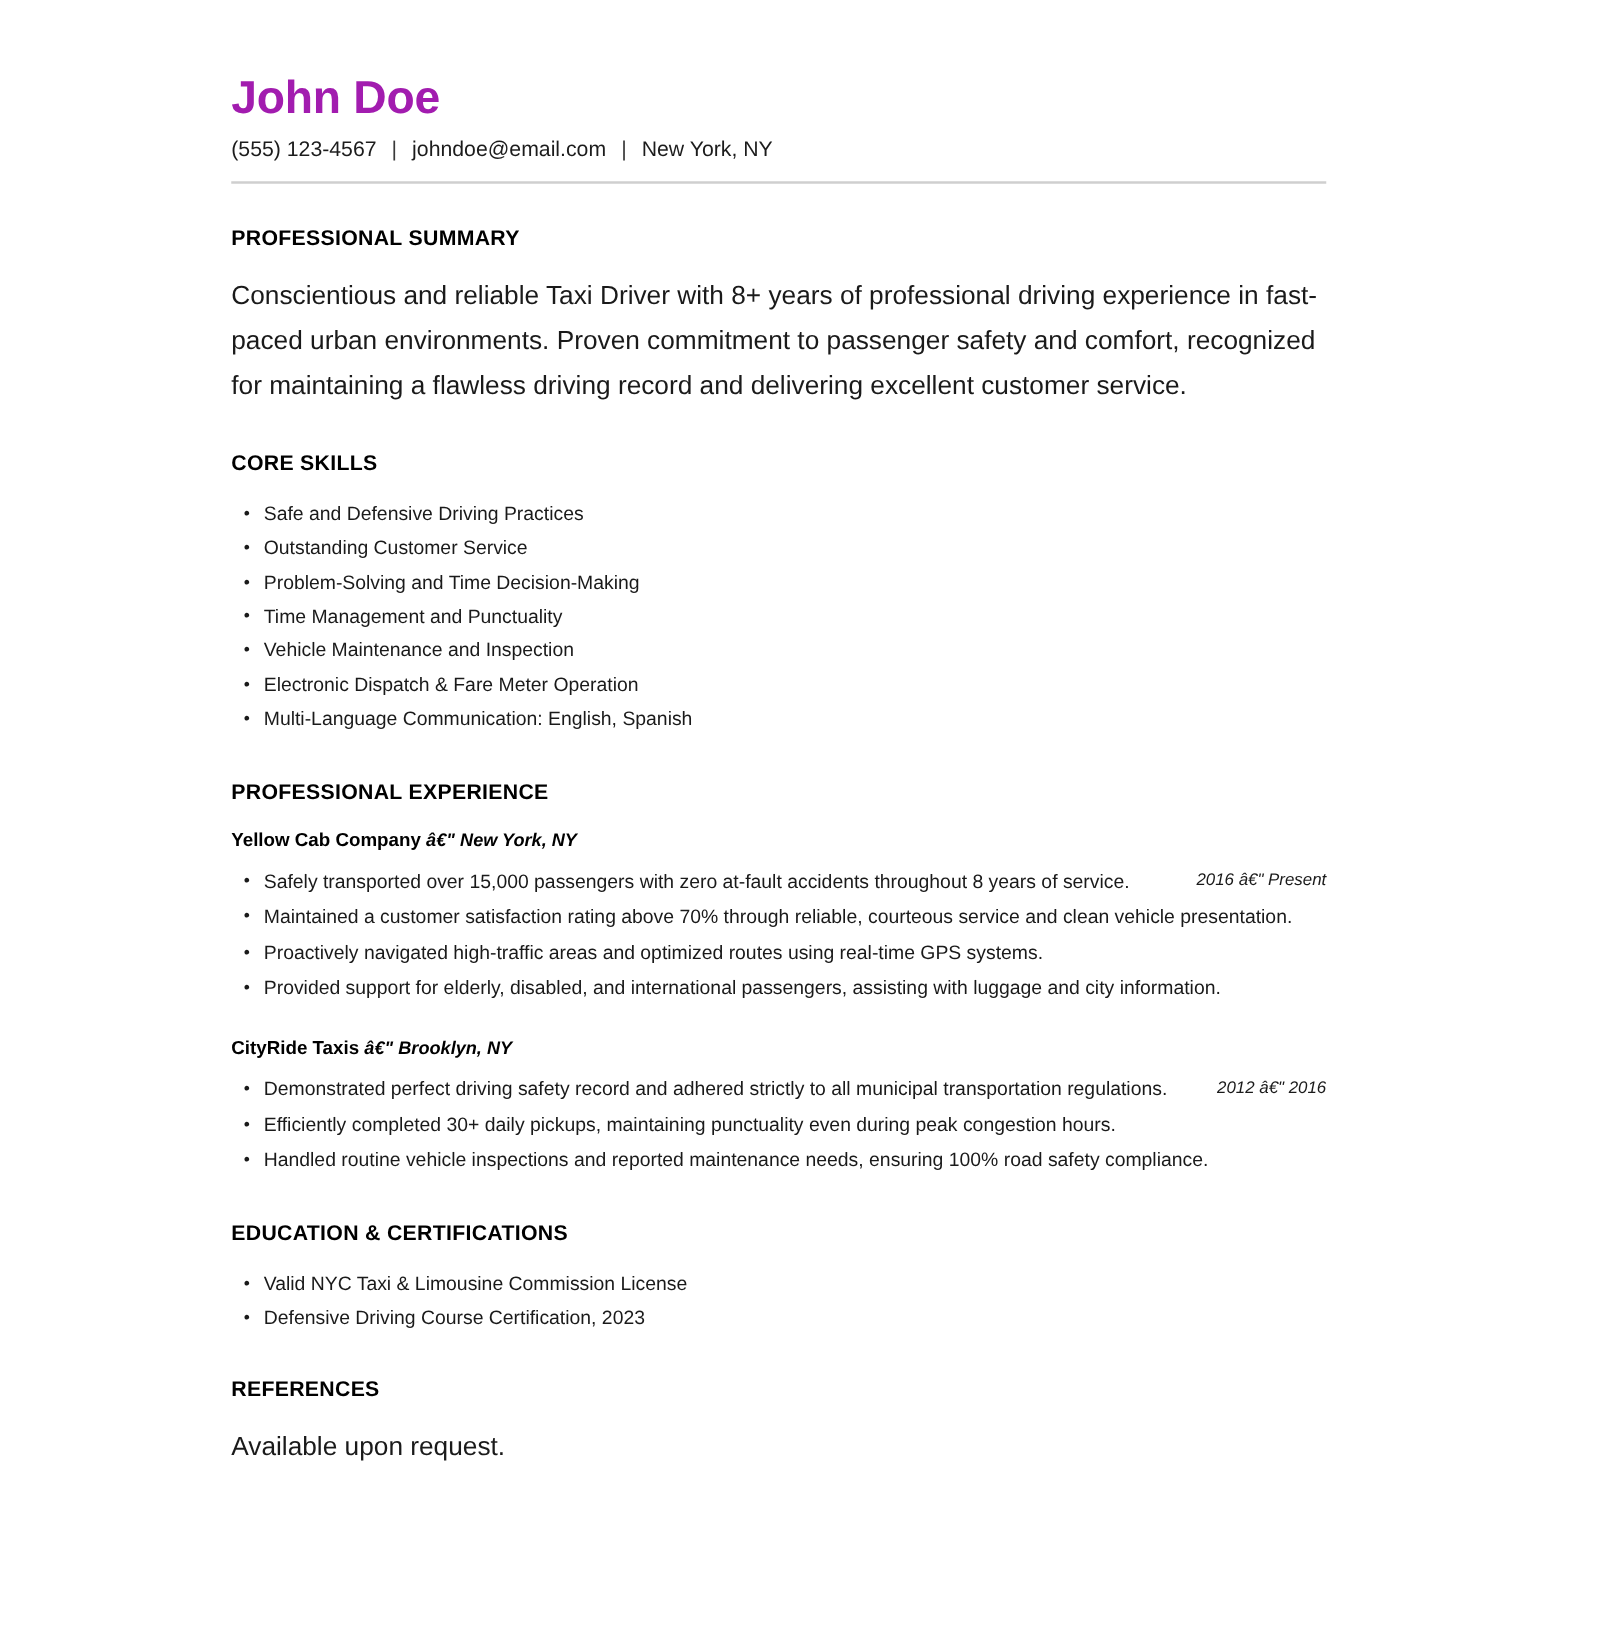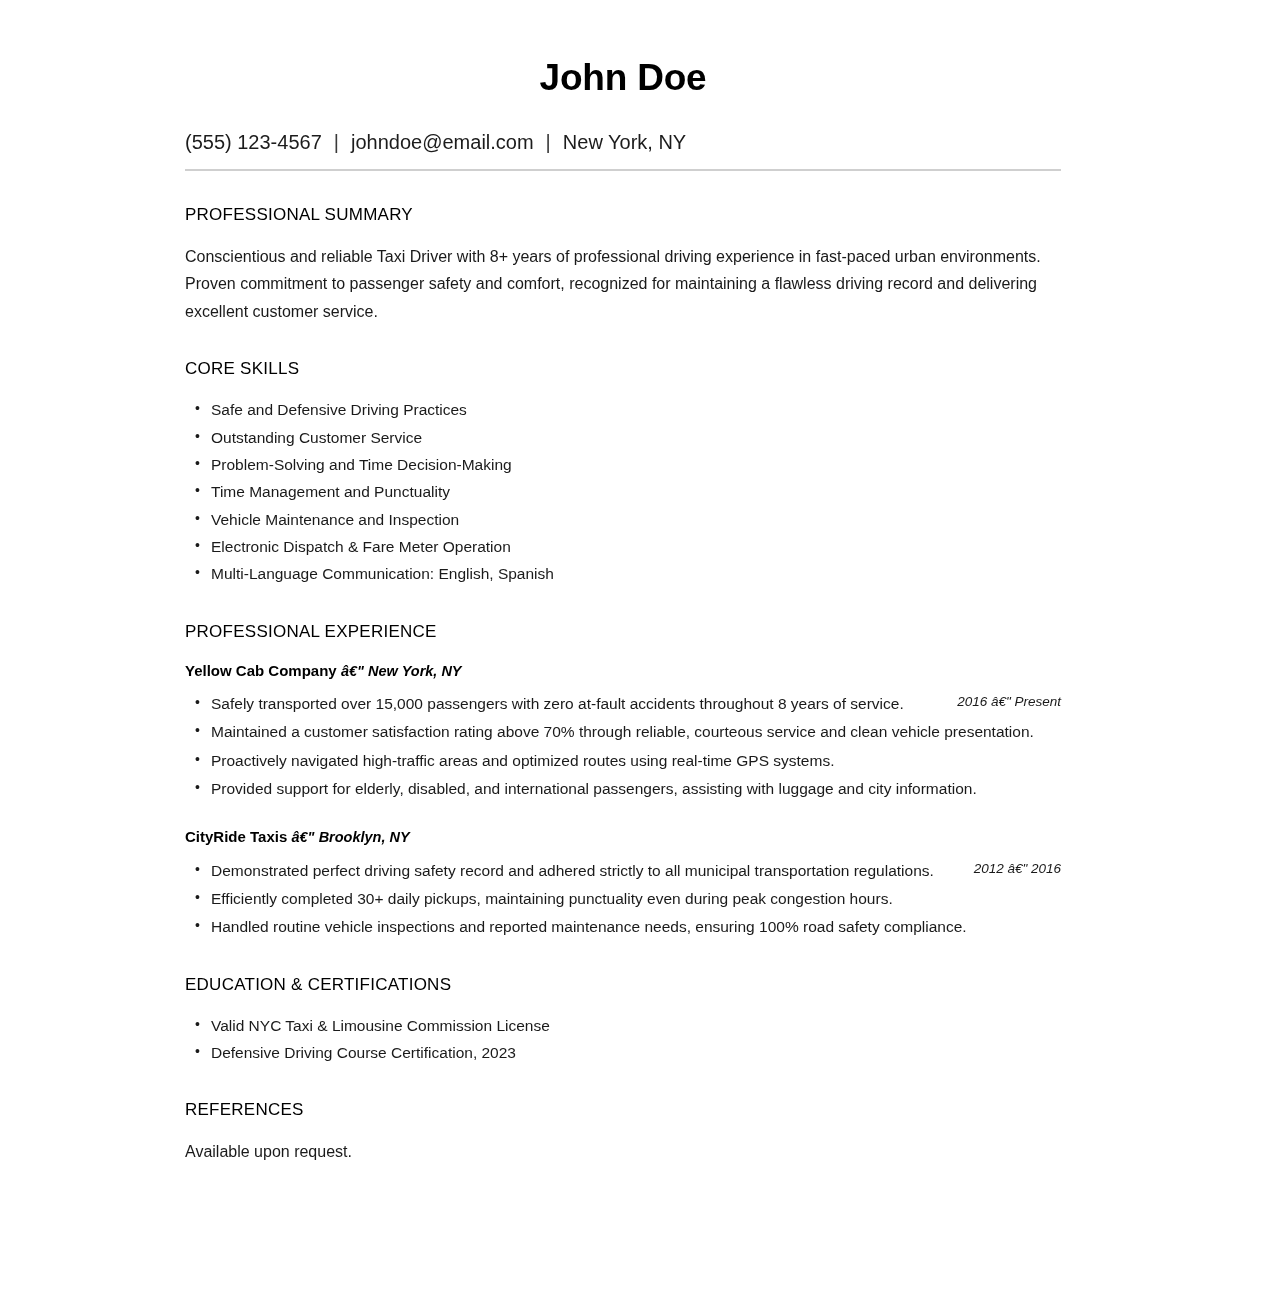--- a/index.html
+++ b/index.html
@@ -27,29 +27,28 @@
     left: 185px;
     top: 0;
     width: 876px;
   }
 
   
   .name {
     font-size: 37px;
     font-weight: bold;
     letter-spacing: -0.2px;
-    color: #000000;
+    color: #a21caf;
     margin: 0;
     padding-top: 58px;
     line-height: 1.1;
-    text-align: center;
   }
   .contact-line {
-    margin-top: 30px;
-    font-size: 20px;
+    margin-top: 10px;
+    font-size: 17px;
     color: #1c1c1c;
     line-height: 1.3;
     white-space: nowrap;
   }
   .contact-sep {
     display: inline-block;
     padding: 0 12px;
     color: #3a3a3a;
   }
   .rule {
@@ -59,28 +58,28 @@
     width: 876px;
     height: 0;
   }
 
   
   .section {
     margin-top: 34px;
   }
   .section-title {
     font-size: 17px;
-    font-weight: normal;
+    font-weight: bold;
     letter-spacing: 0.25px;
     color: #000000;
     text-transform: uppercase;
     margin: 0 0 18px 0;
   }
   .para {
-    font-size: 16px;
+    font-size: 21px;
     line-height: 1.72;
     color: #1a1a1a;
     margin: 0;
     max-width: 874px;
   }
 
   ul.bullets {
     list-style: none;
     margin: 0;
     padding: 0;

